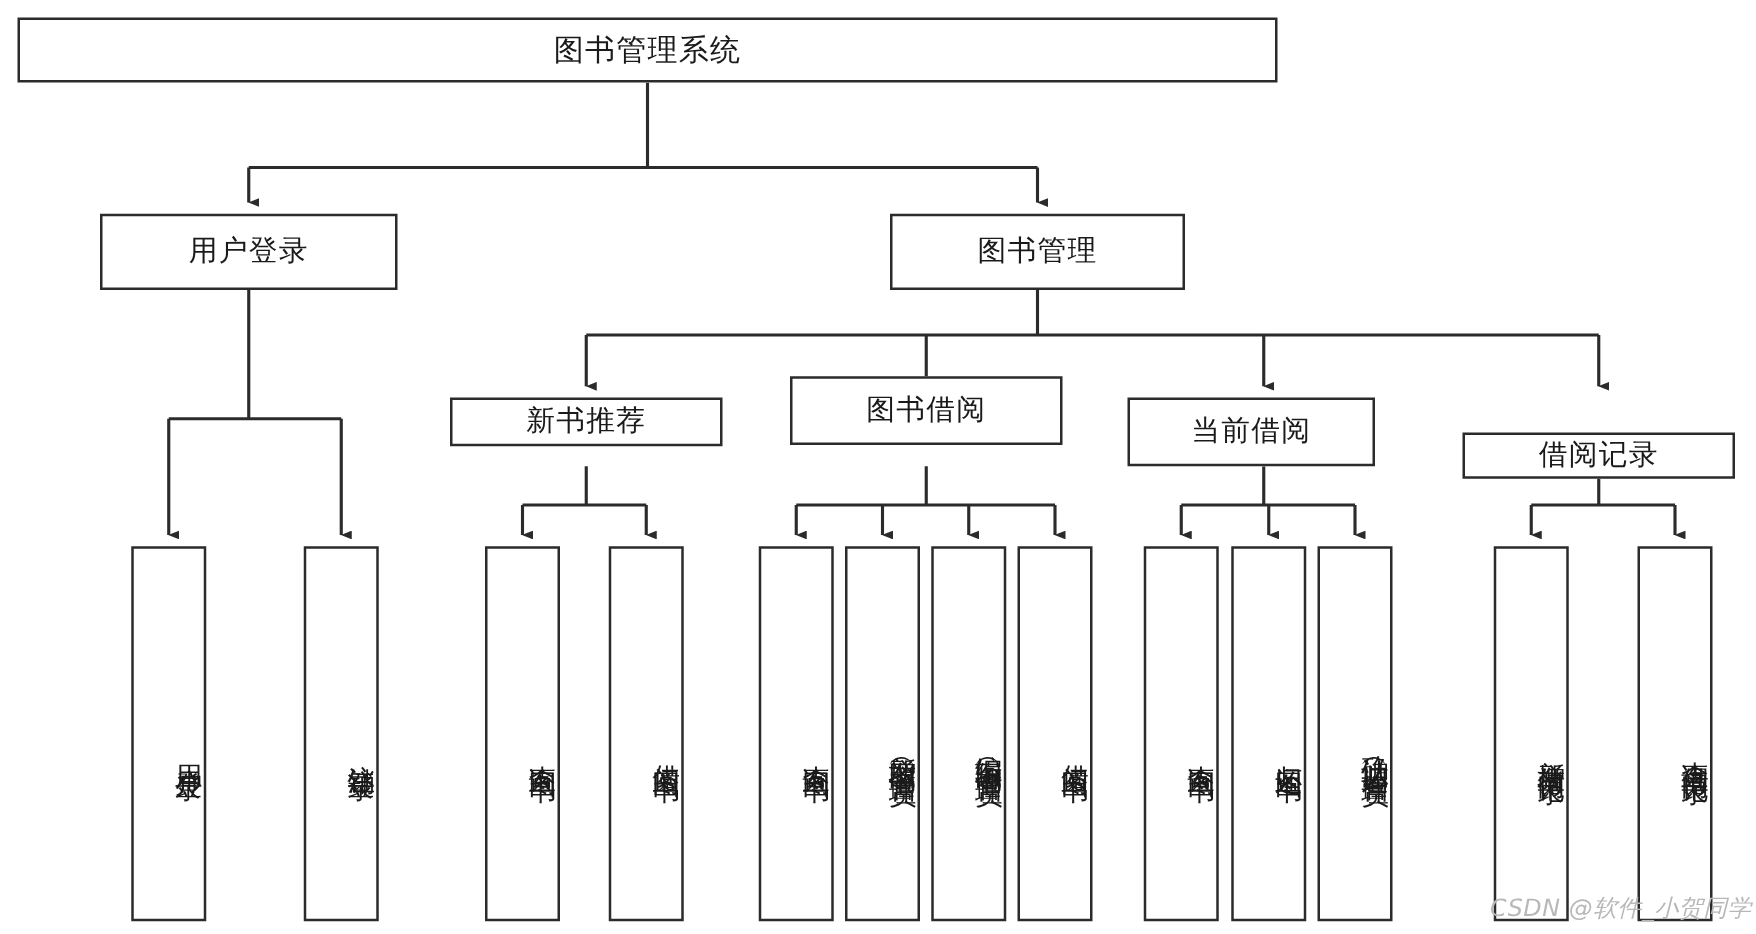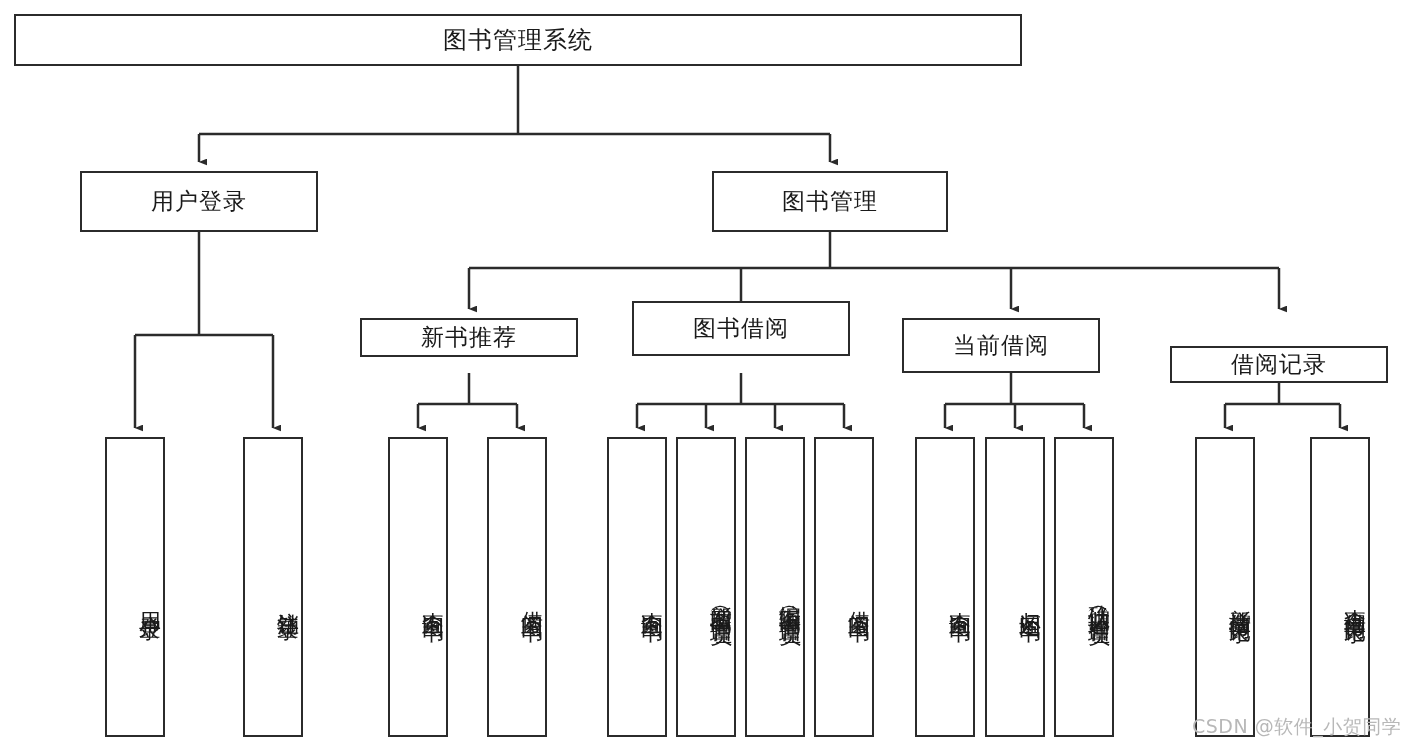--- a/index.html
+++ b/index.html
@@ -54,20 +54,21 @@
   .node-root {
     font-size: 24px;
   }
   .watermark {
     position: absolute;
     color: #b8b8b8;
     font-size: 19px;
     letter-spacing: 0.5px;
     white-space: nowrap;
     user-select: none;
+    font-style: italic;
   }
 </style>
 </head>
 <body>
 
 <div id="diagram-root">
 
   <svg id="svg-layer" viewBox="0 0 1405 747" xmlns="http://www.w3.org/2000/svg">
     <defs>
       <marker id="arrowhead" markerWidth="7" markerHeight="9" refX="3.5" refY="8.4" orient="auto" markerUnits="userSpaceOnUse">

